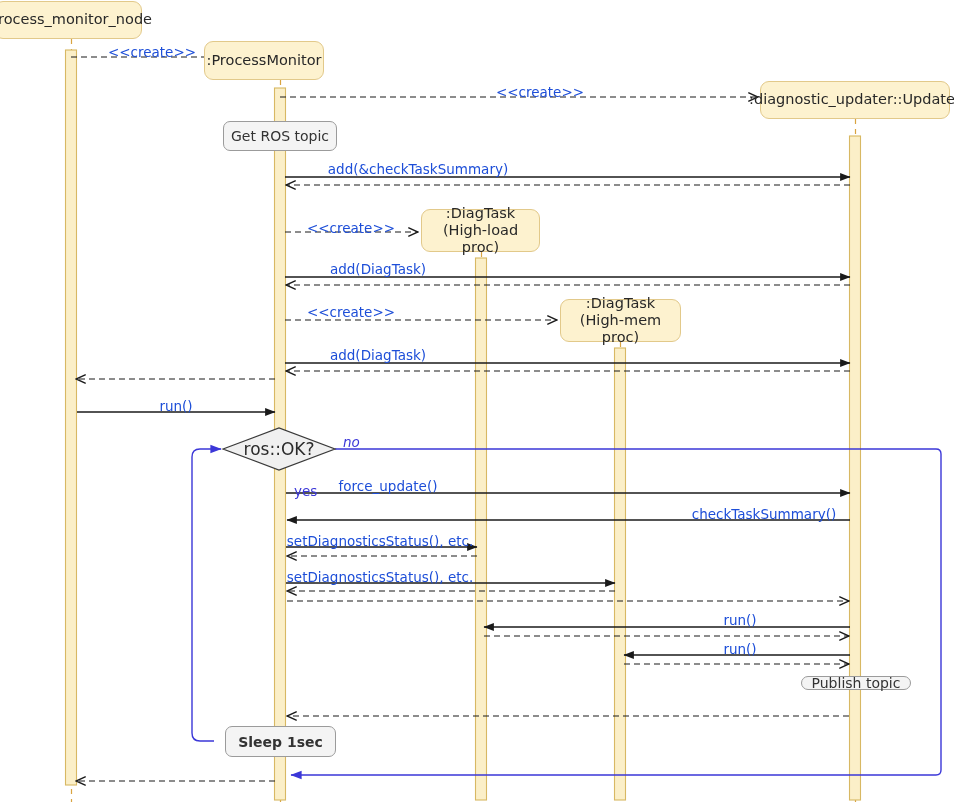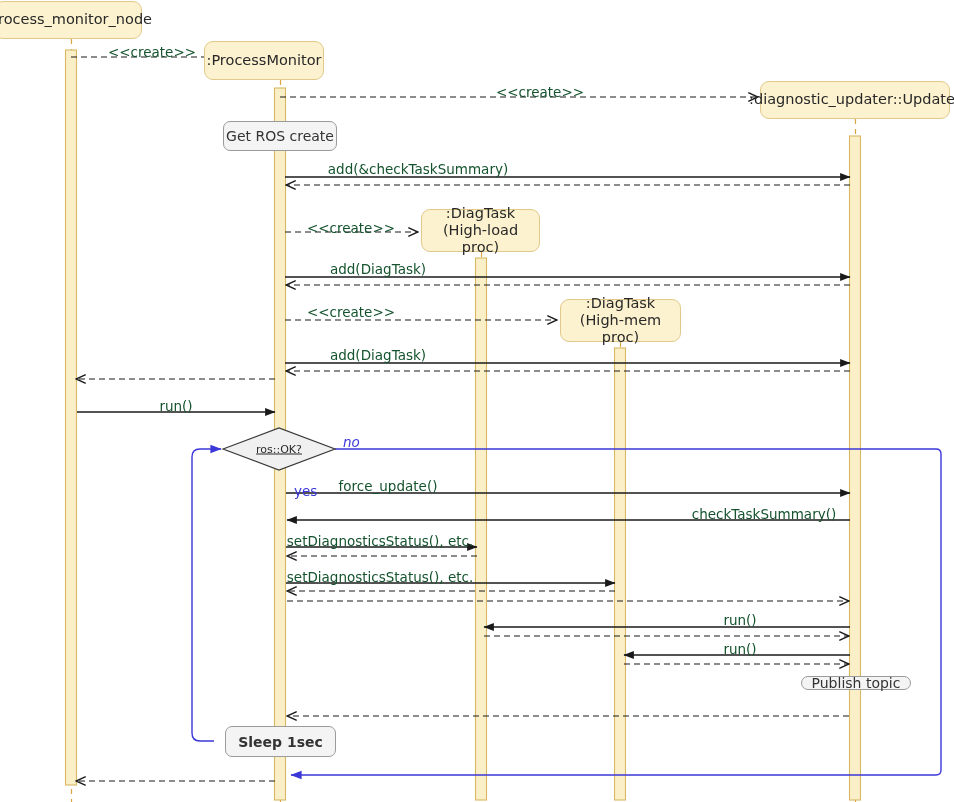--- a/index.html
+++ b/index.html
@@ -53,37 +53,36 @@
     justify-content: center;
     text-align: center;
     color: #333333;
     font-size: 14px;
     padding: 2px 8px;
     white-space: nowrap;
   }
   .msg-label {
     position: absolute;
     font-size: 13.5px;
-    color: #14532d;
+    color: #1d4ed8;
     white-space: nowrap;
     transform: translateX(-50%);
   }
   .cond-label {
     position: absolute;
     font-size: 13.5px;
     color: #3b37d8;
     white-space: nowrap;
   }
   .guard-label {
     position: absolute;
-    font-size: 11px;
+    font-size: 17px;
     color: #2b2b2b;
     white-space: nowrap;
     transform: translate(-50%, -50%);
-    text-decoration: underline;
   }
 </style>
 </head>
 <body>
 
 <div id="diagram">
 
   <svg class="layer" xmlns="http://www.w3.org/2000/svg">
     <defs>
       <marker id="arrow-filled" viewBox="0 0 10 10" refX="9.5" refY="5" markerWidth="8" markerHeight="8" orient="auto-start-reverse">
@@ -150,21 +149,21 @@
       <div class="actor-box" style="left: -6px; top: 1px; width: 148px; height: 38px;"><span>:process_monitor_node</span></div>
       <div class="actor-box" style="left: 204px; top: 41px; width: 120px; height: 39px;"><span>:ProcessMonitor</span></div>
       <div class="actor-box" style="left: 421px; top: 209px; width: 119px; height: 43px;"><span>:DiagTask
 (High-load proc)</span></div>
       <div class="actor-box" style="left: 560px; top: 299px; width: 121px; height: 43px;"><span>:DiagTask
 (High-mem proc)</span></div>
       <div class="actor-box" style="left: 760px; top: 81px; width: 190px; height: 38px;"><span>:diagnostic_updater::Updater</span></div>
     </div>
   <div id="note-boxes">
       <div class="note-box" style="left: 223px; top: 121px; width: 114px; height: 30px;">
-        <span>Get ROS create</span>
+        <span>Get ROS topic</span>
       </div>
       <div class="note-box" style="left: 801px; top: 676px; width: 110px; height: 14px;">
         <span>Publish topic</span>
       </div>
       <div class="note-box" style="left: 225px; top: 726px; width: 111px; height: 31px; font-weight: bold;">
         <span>Sleep 1sec</span>
       </div>
     </div>
   <div id="message-labels">
       <div class="msg-label" style="left: 152px; top: 44px;">&lt;&lt;create&gt;&gt;</div>

